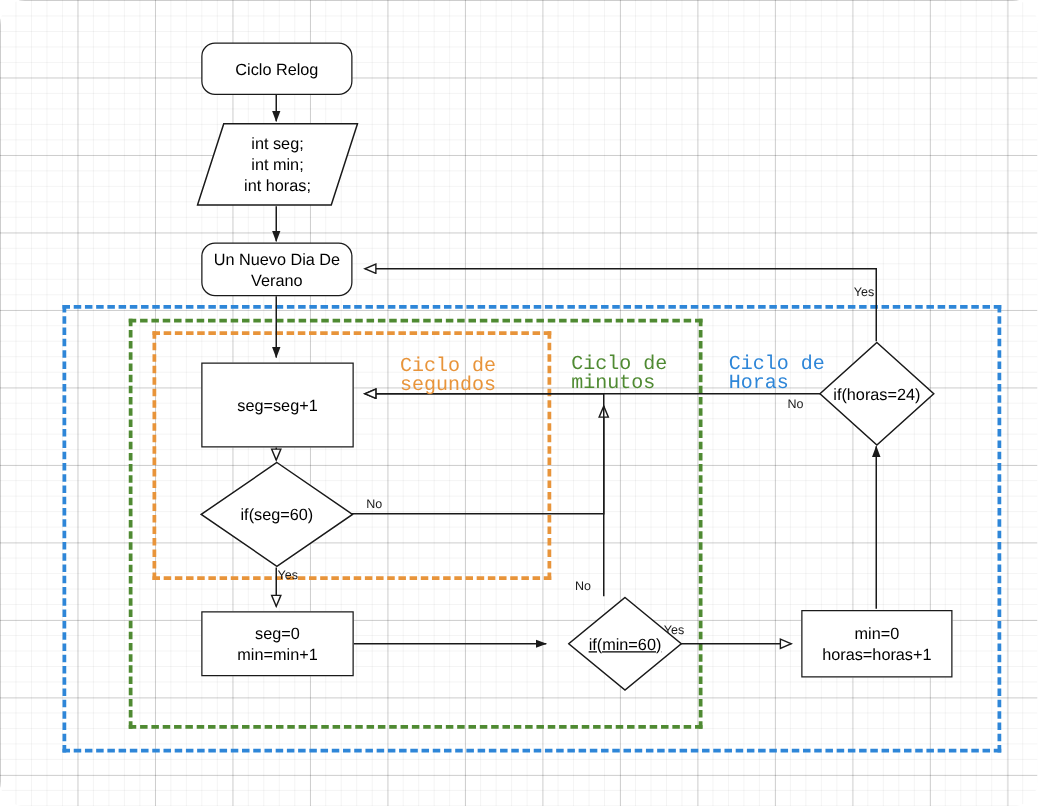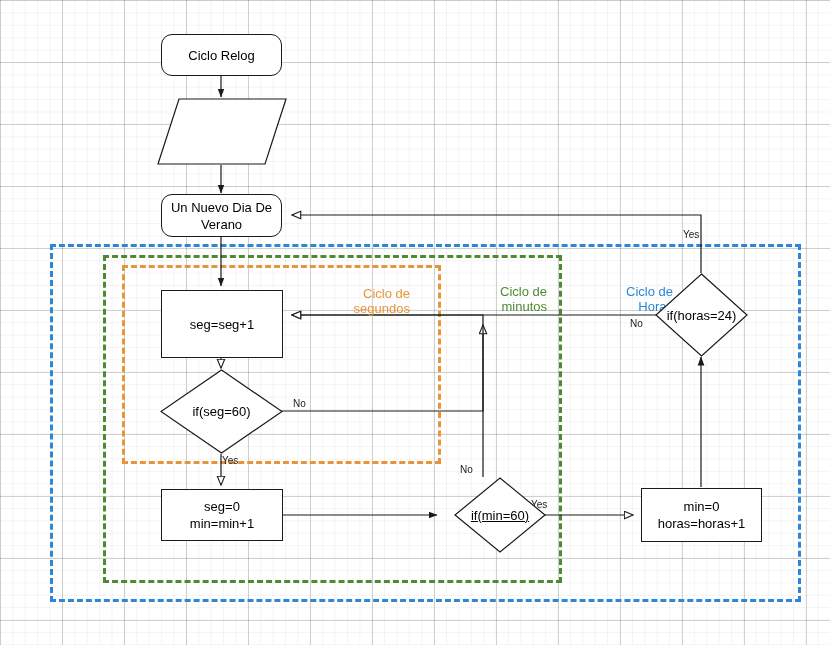--- a/index.html
+++ b/index.html
@@ -22,20 +22,21 @@
       linear-gradient(to right, rgba(0,0,0,0.045) 1px, transparent 1px),
       linear-gradient(to bottom, rgba(0,0,0,0.045) 1px, transparent 1px),
       linear-gradient(to right, rgba(0,0,0,0.16) 1px, transparent 1px),
       linear-gradient(to bottom, rgba(0,0,0,0.16) 1px, transparent 1px);
     background-size:
       12.4px 12.4px,
       12.4px 12.4px,
       62px 62px,
       62px 62px;
     background-position: 0 0, 0 0, 0 -1px, -1px 0;
+    border-radius: 20px;
   }
   svg.layer {
     position: absolute;
     left: 0;
     top: 0;
     width: 830px;
     height: 645px;
     overflow: visible;
   }
   .node {
@@ -80,25 +81,26 @@
   .edge-label {
     position: absolute;
     font-size: 10px;
     color: #1a1a1a;
     background: transparent;
     white-space: nowrap;
     line-height: 12px;
   }
   .group-label {
     position: absolute;
-    font-size: 13px;
+    font-size: 16px;
     line-height: 15px;
-    text-align: right;
+    text-align: left;
     white-space: pre-line;
     background: transparent;
+    font-family: Liberation Mono, monospace;
   }
   .dashed-box {
     position: absolute;
     box-sizing: border-box;
     background: transparent;
     pointer-events: none;
   }
 </style>
 </head>
 <body>
@@ -147,20 +149,23 @@
   </svg>
 
   <div class="node terminator" style="left:161px; top:34px; width:121px; height:42px;">
     <span>Ciclo Relog</span>
   </div>
 
   <div class="node data" style="left:157px; top:98px; width:130px; height:67px;">
     <svg class="shape-svg" viewBox="0 0 130 67" preserveAspectRatio="none" xmlns="http://www.w3.org/2000/svg">
       <polygon points="22,1 129,1 108,66 1,66" fill="#ffffff" stroke="#1a1a1a" stroke-width="1.2"></polygon>
     </svg>
+    <span class="data-label" style="white-space:pre-line;">int seg;
+int min;
+int horas;</span>
   </div>
 
   <div class="node terminator" style="left:161px; top:194px; width:121px; height:43px; padding:15px 6px;">
     <span>Un Nuevo Dia De Verano</span>
   </div>
 
   <div class="node process" style="left:161px; top:290px; width:122px; height:68px;">
     <span>seg=seg+1</span>
   </div>
 

